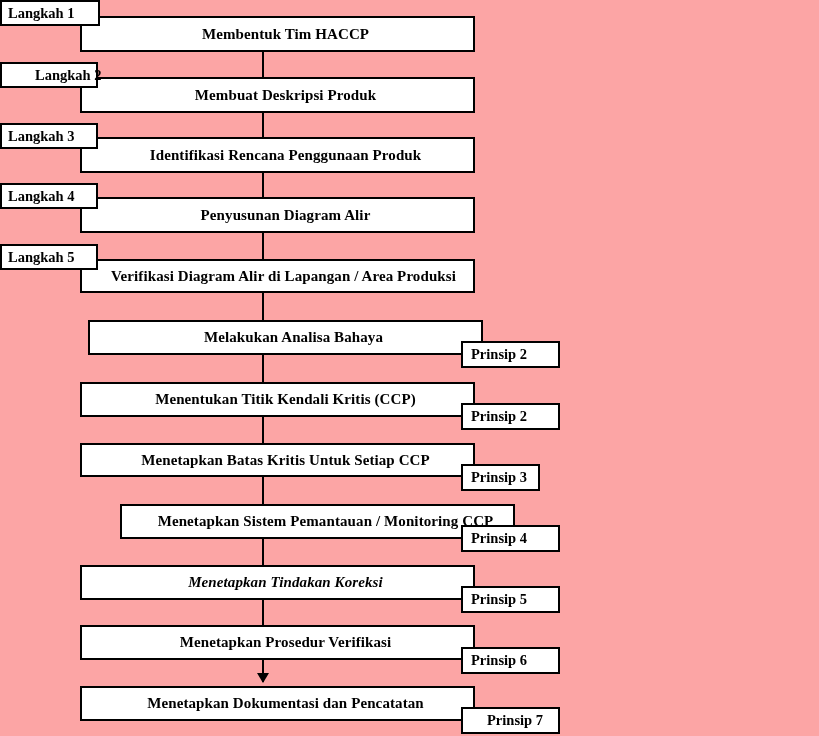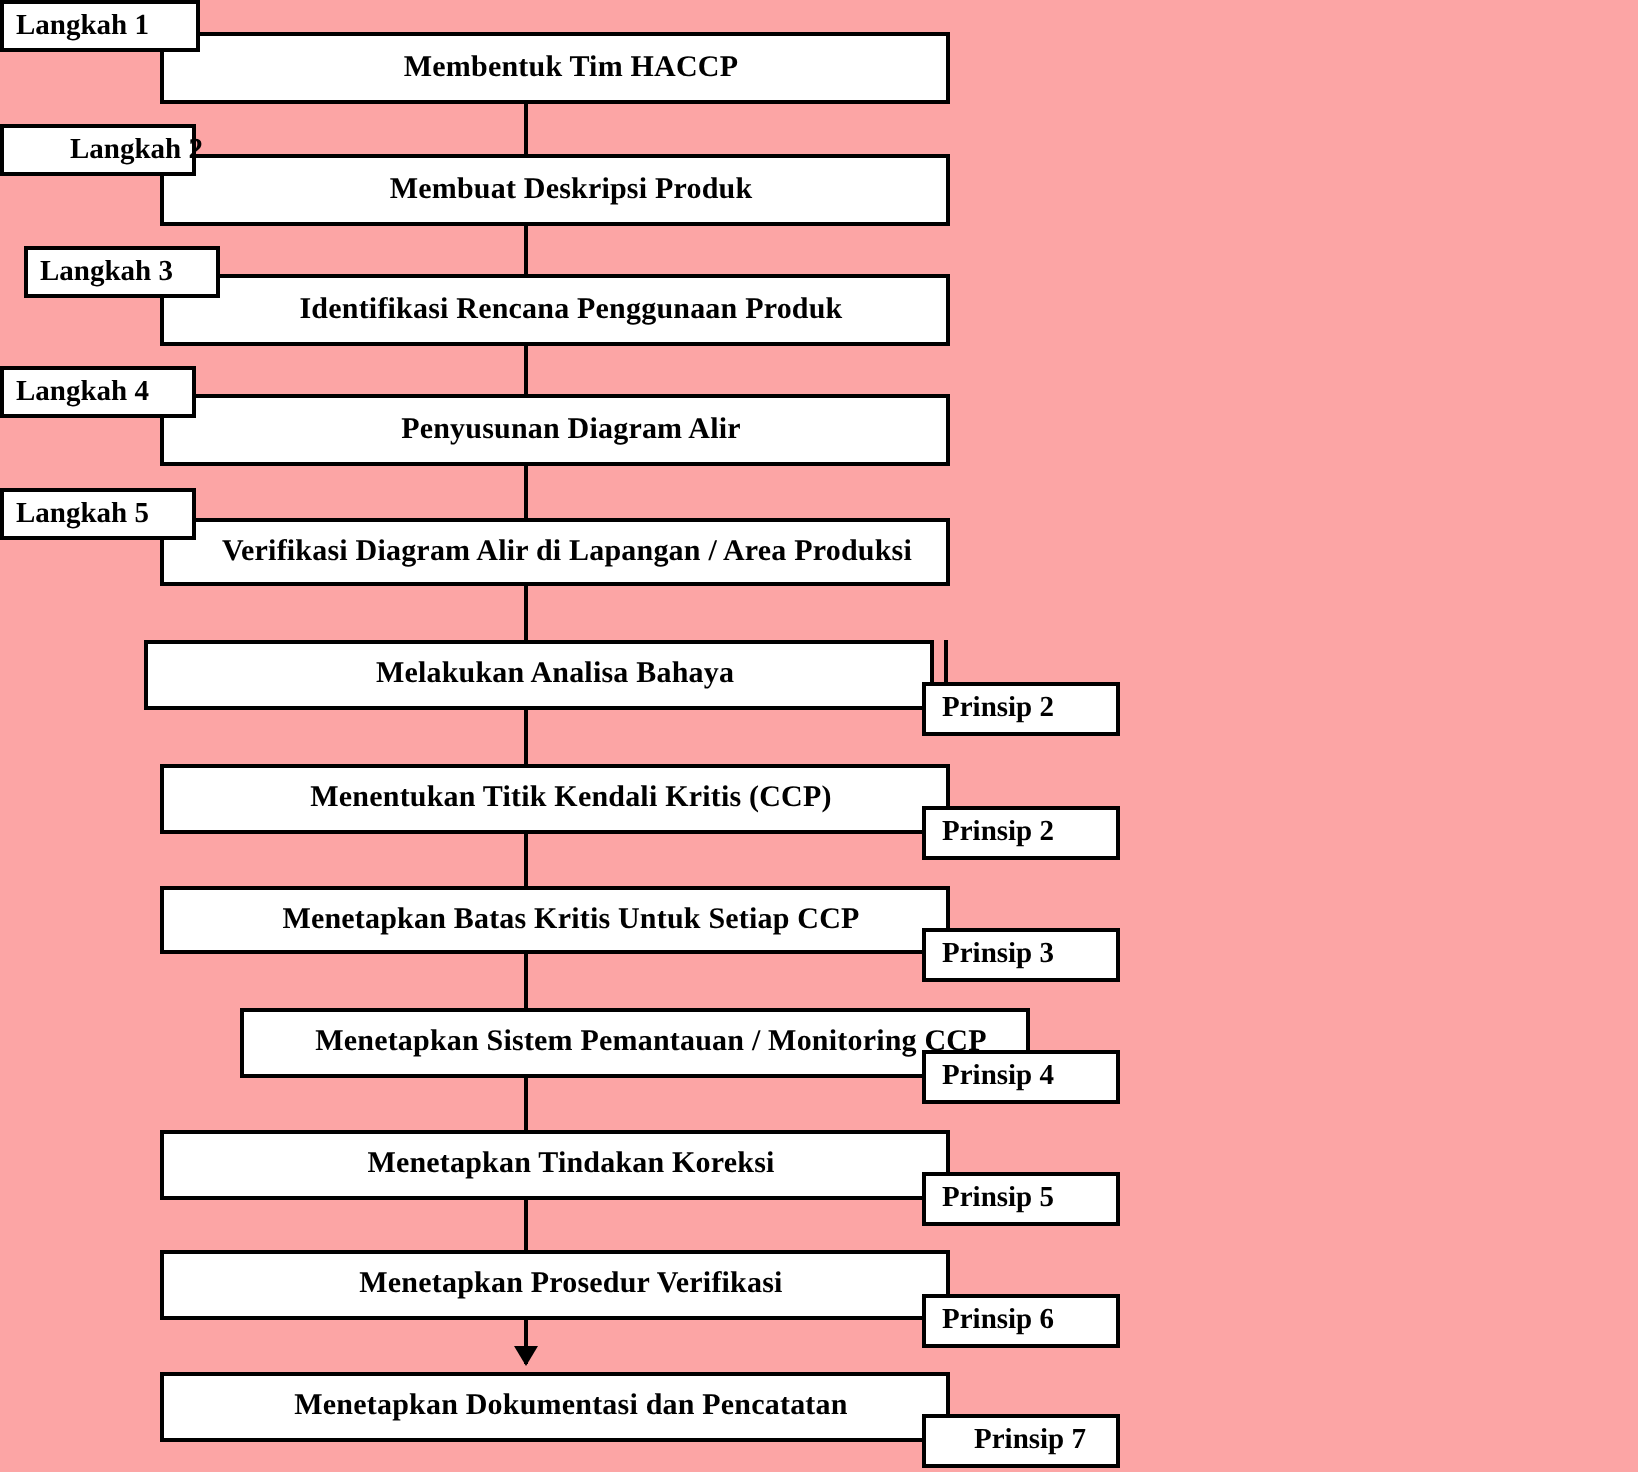--- a/index.html
+++ b/index.html
@@ -103,21 +103,21 @@
   <div class="vline" style="left:472px; top:565px; height:26px;"></div>
   <div class="vline" style="left:472px; top:625px; height:26px;"></div>
   <div class="vline" style="left:472px; top:686px; height:26px;"></div>
 
   <div class="box step-box" style="left:0px; top:0px; width:100px; height:26px;">
     <span>Langkah 1</span>
   </div>
   <div class="box step-box" style="left:0px; top:62px; width:98px; height:26px;padding-left:33px;">
     <span>Langkah 2</span>
   </div>
-  <div class="box step-box" style="left:12px; top:123px; width:98px; height:26px;">
+  <div class="box step-box" style="left:0px; top:123px; width:98px; height:26px;">
     <span>Langkah 3</span>
   </div>
   <div class="box step-box" style="left:0px; top:183px; width:98px; height:26px;">
     <span>Langkah 4</span>
   </div>
   <div class="box step-box" style="left:0px; top:244px; width:98px; height:26px;">
     <span>Langkah 5</span>
   </div>
 
   <div class="box main-box" style="left:80px; top:16px; width:395px; height:36px;">
@@ -128,49 +128,49 @@
   </div>
   <div class="box main-box" style="left:80px; top:137px; width:395px; height:36px;">
     <span>Identifikasi Rencana Penggunaan Produk</span>
   </div>
   <div class="box main-box overflow-label" style="left:80px; top:259px; width:395px; height:34px;">
     <span>Verifikasi Diagram Alir di Lapangan / Area Produksi</span>
   </div>
   <div class="box main-box" style="left:80px; top:197px; width:395px; height:36px;">
     <span>Penyusunan Diagram Alir</span>
   </div>
-  <div class="box main-box" style="left:72px; top:320px; width:395px; height:35px;">
+  <div class="box main-box" style="left:88px; top:320px; width:395px; height:35px;">
     <span>Melakukan Analisa Bahaya</span>
   </div>
   <div class="box main-box" style="left:80px; top:382px; width:395px; height:35px;">
     <span>Menentukan Titik Kendali Kritis (CCP)</span>
   </div>
   <div class="box main-box" style="left:80px; top:443px; width:395px; height:34px;">
     <span>Menetapkan Batas Kritis Untuk Setiap CCP</span>
   </div>
   <div class="box main-box" style="left:80px; top:504px; width:395px; height:35px;margin-left:40px;">
     <span>Menetapkan Sistem Pemantauan / Monitoring CCP</span>
   </div>
-  <div class="box main-box" style="left:80px; top:565px; width:395px; height:35px;">
+  <div class="box main-box" style="left:80px; top:565px; width:395px; height:35px;font-style:italic;">
     <span>Menetapkan Tindakan Koreksi</span>
   </div>
   <div class="box main-box" style="left:80px; top:625px; width:395px; height:35px;">
     <span>Menetapkan Prosedur Verifikasi</span>
   </div>
   <div class="box main-box" style="left:80px; top:686px; width:395px; height:35px;">
     <span>Menetapkan Dokumentasi dan Pencatatan</span>
   </div>
 
   <div class="box principle-box" style="left:461px; top:341px; width:99px; height:27px;">
     <span>Prinsip 2</span>
   </div>
   <div class="box principle-box" style="left:461px; top:403px; width:99px; height:27px;">
     <span>Prinsip 2</span>
   </div>
-  <div class="box principle-box" style="left:461px; top:464px; width:99px; height:27px;">
+  <div class="box principle-box" style="left:461px; top:464px; width:79px; height:27px;">
     <span>Prinsip 3</span>
   </div>
   <div class="box principle-box" style="left:461px; top:525px; width:99px; height:27px;">
     <span>Prinsip 4</span>
   </div>
   <div class="box principle-box" style="left:461px; top:586px; width:99px; height:27px;">
     <span>Prinsip 5</span>
   </div>
   <div class="box principle-box" style="left:461px; top:647px; width:99px; height:27px;">
     <span>Prinsip 6</span>

